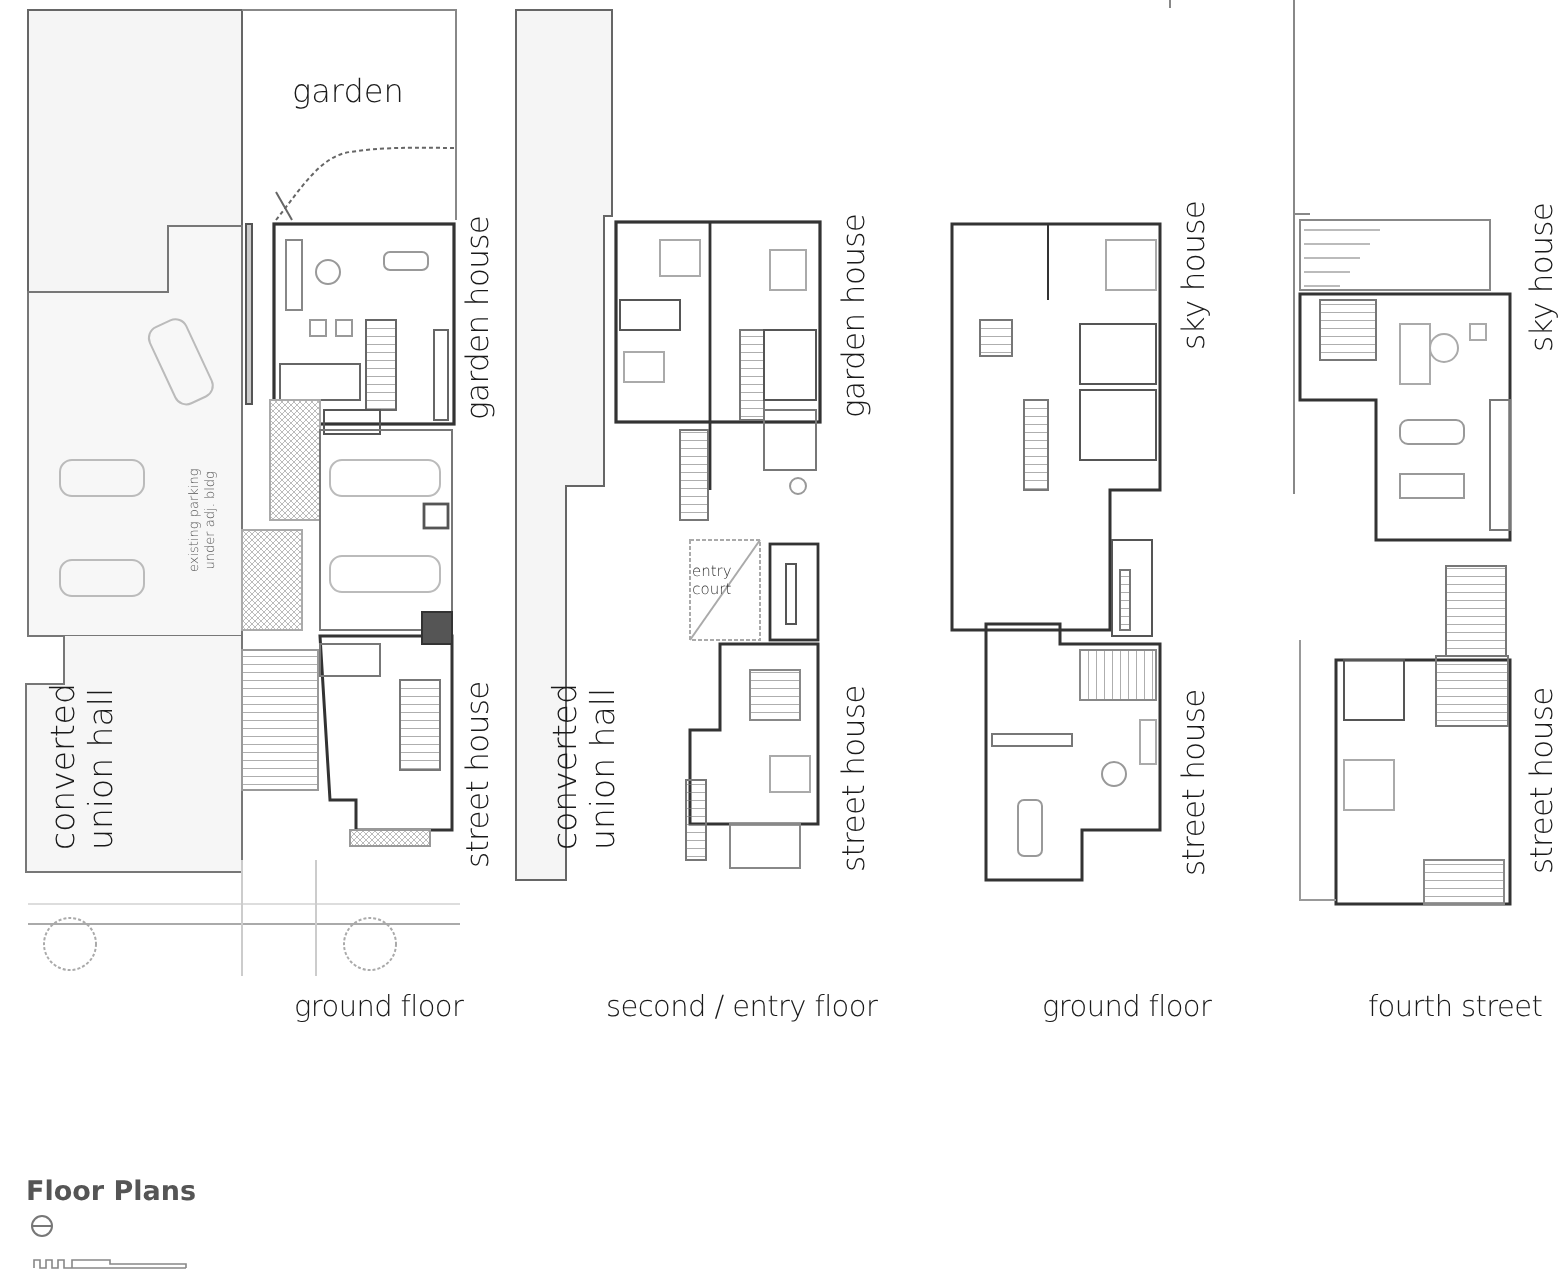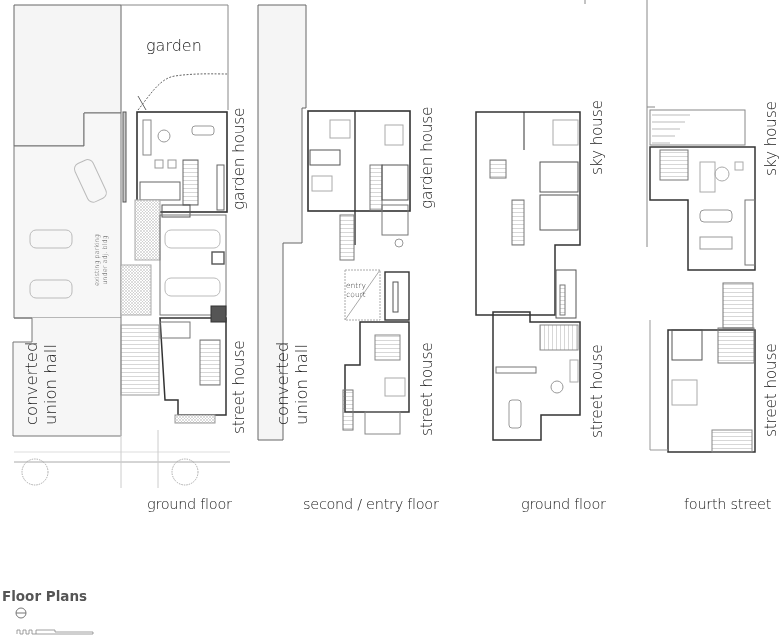--- a/index.html
+++ b/index.html
@@ -4,21 +4,21 @@
 <style>
   html, body { margin: 0; padding: 0; background: #ffffff; }
   body { width: 780px; height: 636px; position: relative; overflow: hidden; font-family: "DejaVu Sans", sans-serif; }
   svg.plans { position: absolute; left: 0; top: 0; width: 780px; height: 636px; }
   .lbl { position: absolute; color: #1a1a1a; font-family: "DejaVu Sans", sans-serif; font-weight: 300; white-space: nowrap; }
   .vert { transform-origin: left top; transform: rotate(-90deg); }
   .floor-cap { font-size: 14.5px; letter-spacing: -0.3px; }
   .side-tag { font-size: 15.5px; letter-spacing: -0.3px; }
   .union { font-size: 16.5px; line-height: 19px; white-space: pre; }
   .tiny { font-size: 6.5px; color: #555; line-height: 8px; white-space: pre; text-align: center; }
-  .title { position: absolute; left: 2px; top: 588px; font-family: "DejaVu Sans", sans-serif; font-weight: bold; font-size: 13.5px; color: #555; }
+  .title { position: absolute; left: 13px; top: 588px; font-family: "DejaVu Sans", sans-serif; font-weight: bold; font-size: 13.5px; color: #555; }
 </style>
 </head>
 <body>
 
 <svg class="plans" viewBox="0 0 780 636" xmlns="http://www.w3.org/2000/svg">
   <defs>
     <pattern id="hatch" width="3" height="3" patternUnits="userSpaceOnUse">
       <rect width="3" height="3" fill="#fff"></rect>
       <path d="M0 0 L3 3 M3 0 L0 3" stroke="#bbb" stroke-width="0.5"></path>
     </pattern>

